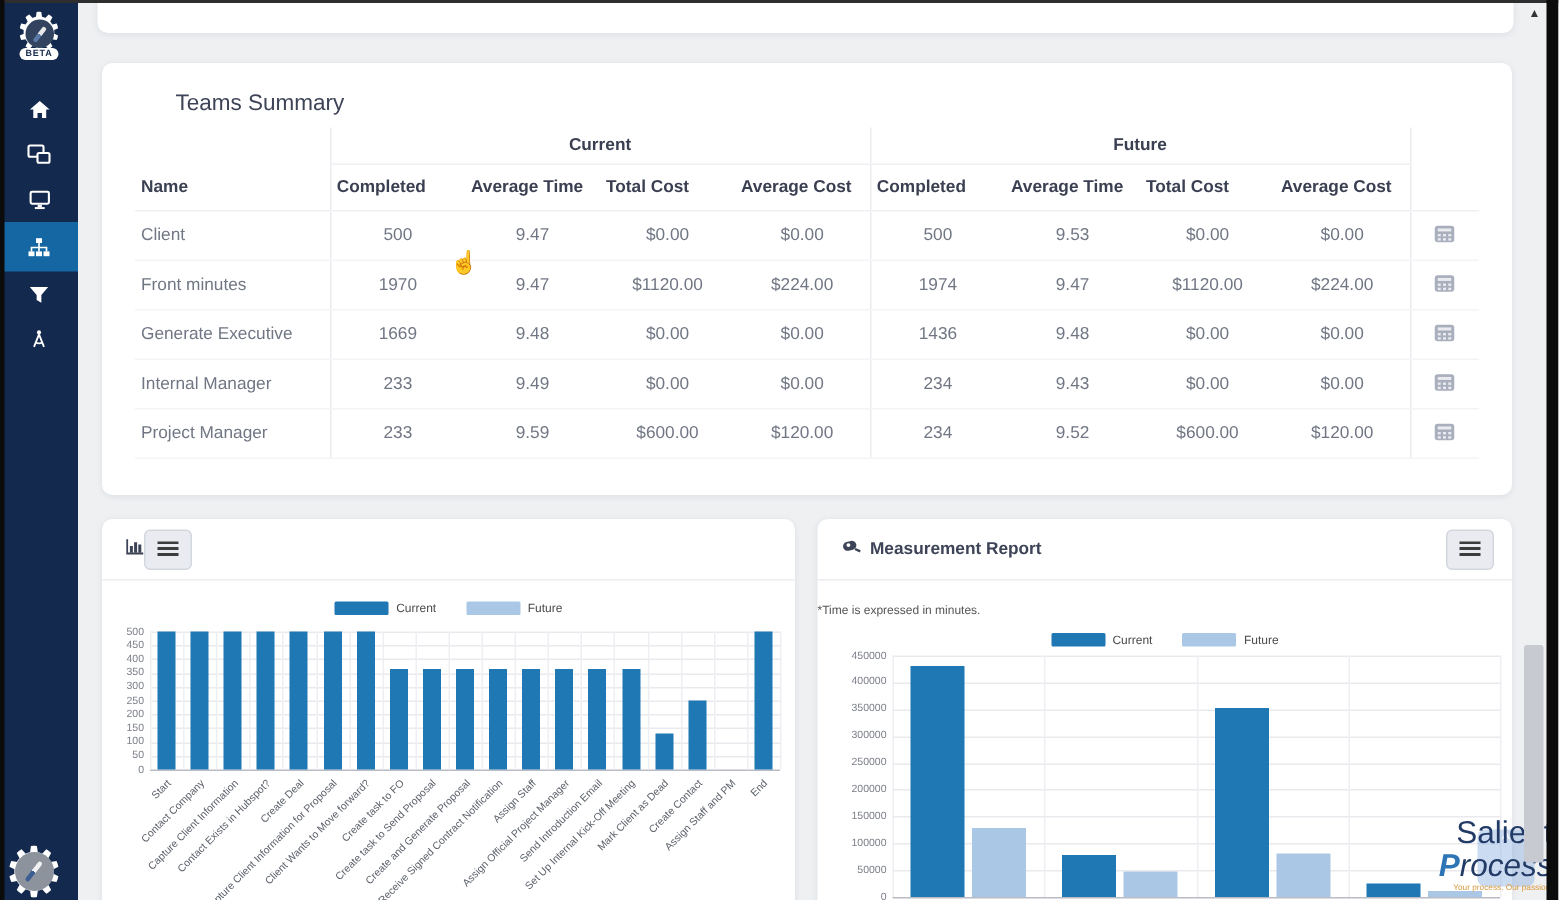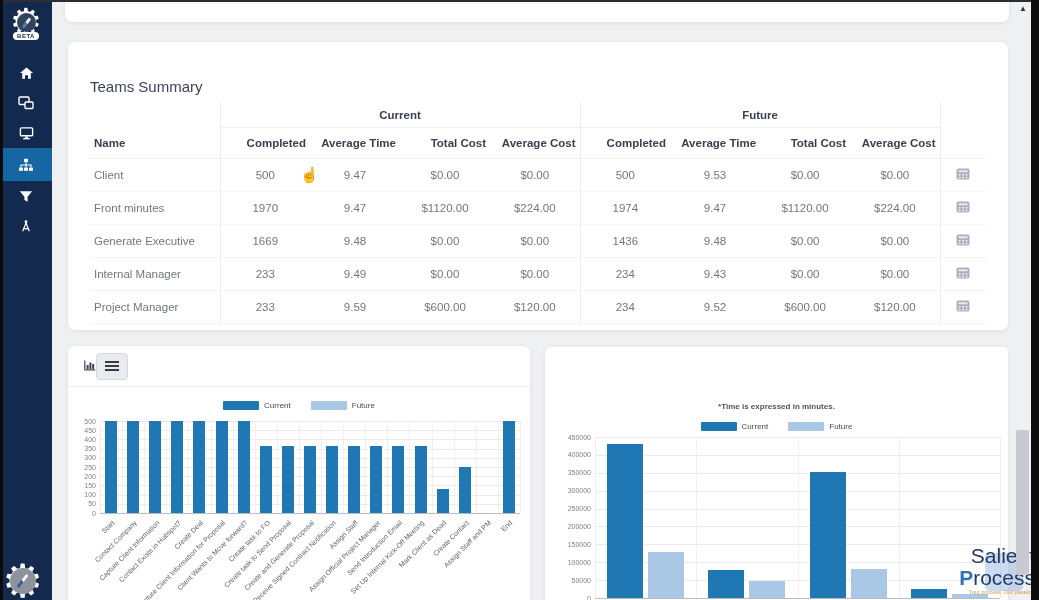--- a/index.html
+++ b/index.html
@@ -26,60 +26,60 @@
   .side-spacer{flex:1;}
   .help-circle{width:14px;height:14px;border-radius:50%;background:#e9e9ec;color:#1c2c55;font-size:9px;font-weight:bold;display:flex;align-items:center;justify-content:center;margin-bottom:10px;}
   .logo-bottom{position:absolute;left:2px;bottom:-4px;}
   .logo-bottom .gear{font-size:46px;line-height:46px;}
   .logo-bottom .gear-inner{width:26px;height:26px;margin:-13px 0 0 -13px;background:#8d939d;}
   .logo-bottom .needle{height:16px;background:linear-gradient(#f2f2f2 50%,#3c5e92 50%);}
   
   .card{background:#ffffff;border-radius:7px;box-shadow:0 1px 5px rgba(30,40,70,.07);}
   .top-sliver{left:65px;top:-12px;width:944px;height:34px;z-index:5;}
   .teams-card{left:68px;top:42px;width:940px;height:288px;z-index:6;padding:0;box-sizing:border-box;}
-  .teams-title{font-size:15px;color:#3e4457;padding:36px 22px 8px 22px;}
+  .teams-title{font-size:15px;color:#3e4457;padding:18px 22px 8px 22px;margin-left:27px;}
   .teams-table{width:896px;margin:0 22px;border-collapse:collapse;table-layout:fixed;}
   .teams-table th,.teams-table td{font-size:11.5px;padding:0 4px;overflow:hidden;white-space:nowrap;}
   .gh-cell{height:24px;text-align:center;font-weight:bold;color:#3a3f51;border-bottom:1px solid #f0f0f3;}
   .gh-spacer{height:24px;}
-  .col-head{height:30px;font-weight:bold;color:#3a3f51;text-align:right;border-bottom:1px solid #f0f0f3;}
+  .col-head{height:30px;font-weight:bold;color:#3a3f51;text-align:left;border-bottom:1px solid #f0f0f3;}
   .col-head.name-col{text-align:left;}
   .teams-table tbody td{height:32px;color:#707683;text-align:center;border-bottom:1px solid #f4f4f6;}
   .teams-table tbody td.name-cell{text-align:left;}
   .group-start{border-left:1px solid #ececf0;}
   .icon-cell{text-align:center;cursor:pointer;}
   
   .step-card{left:68px;top:346px;width:462px;height:300px;z-index:6;}
   .meas-card{left:545px;top:346px;width:463px;height:300px;z-index:6;}
   .card-header{height:40px;display:flex;align-items:center;padding:0 12px 0 16px;}
   .card-title{font-size:11.5px;font-weight:bold;color:#3e4457;margin-left:6px;flex:1;}
   .menu-btn{width:30px;height:25px;background:#e9ebf0;border:1px solid #d3d7de;border-radius:4px;display:flex;align-items:center;justify-content:center;cursor:pointer;}
   .menu-glyph{width:14px;height:10px;background:repeating-linear-gradient(#3c3c3c 0 2px,transparent 2px 4px);}
   .card-divider{height:1px;background:#ededf0;}
-  .chart-note{position:absolute;left:0;right:0;top:56px;text-align:center;font-size:8px;font-weight:bold;color:#555;}
+  .chart-note{position:absolute;left:0;right:0;top:56px;font-size:8px;font-weight:normal;color:#555;}
   .legend{position:absolute;left:0;right:0;display:flex;justify-content:center;gap:20px;align-items:center;}
   .step-legend{top:55px;}
   .meas-legend{top:76px;}
   .legend-item{display:flex;align-items:center;gap:5px;cursor:pointer;}
   .swatch{width:36px;height:9px;border-radius:1px;}
   .legend-label{font-size:8px;color:#4a4a4a;}
   .plot{position:absolute;}
   .step-plot{left:32px;top:75px;width:420px;height:92px;}
   .meas-plot{left:50px;top:91px;width:405px;height:161px;}
   .gridline-h{position:absolute;left:0;width:100%;height:1px;background:#e9e9ee;}
   .gridline-h.axis{background:#b9bcc4;}
   .gridline-v{position:absolute;top:0;height:100%;width:1px;background:#efeff3;}
   .ytick{position:absolute;left:-42px;width:38px;text-align:right;font-size:7px;color:#7b7f88;}
   .bar{position:absolute;bottom:0;}
   .xlabel{position:absolute;white-space:nowrap;font-size:7px;color:#5d626b;transform:rotate(-45deg);transform-origin:100% 0;}
   
   .watermark{left:905px;top:545px;width:130px;z-index:20;text-align:right;pointer-events:none;line-height:1;}
   .wm-mark{position:absolute;right:12px;top:8px;width:38px;height:38px;border-radius:5px;background:rgba(140,175,225,.45);color:#fff;font-size:12px;text-align:center;}
   .wm-line1{font-size:21px;color:#223a66;position:relative;}
-  .wm-line2{font-size:21px;color:#223a66;position:relative;margin-top:1px;}
+  .wm-line2{font-size:21px;color:#223a66;position:relative;margin-top:1px;font-style:italic;}
   .wm-line2 .wm-p{color:#2e75b5;font-weight:bold;}
   .wm-tagline{font-size:5.5px;color:#d99a3d;position:relative;margin-top:2px;}
   
   .cursor{left:300px;top:166px;font-size:15px;color:#3c3c3c;z-index:60;text-shadow:0 0 2px #fff;}
 </style>
 </head>
 <body>
 
 <div class="abs edge-top"></div>
 <div class="abs edge-left"></div>
@@ -402,20 +402,31 @@
       <div class="xlabel" style="right: 121.579px; top: 98px;">Send Introduction Email</div>
       <div class="xlabel" style="right: 99.4737px; top: 98px;">Set Up Internal Kick-Off Meeting</div>
       <div class="xlabel" style="right: 77.3684px; top: 98px;">Mark Client as Dead</div>
       <div class="xlabel" style="right: 55.2632px; top: 98px;">Create Contact</div>
       <div class="xlabel" style="right: 33.1579px; top: 98px;">Assign Staff and PM</div>
       <div class="xlabel" style="right: 11.0526px; top: 98px;">End</div>
     </div>
 </div>
 
 <div class="abs card meas-card">
+  <div class="card-header">
+    <span><svg width="13" height="11" viewBox="0 0 13 11">
+          <rect x="1" y="2" width="9" height="6" rx="3" transform="rotate(-14 5 5)" fill="#3e4457"></rect>
+          <circle cx="4.6" cy="4.4" r="1.3" fill="#fff"></circle>
+          <path d="M9 7 L12.5 8.6" stroke="#3e4457" stroke-width="1.6"></path>
+        </svg></span>
+    <span class="card-title">Measurement Report</span>
+    <div class="menu-btn">
+        <span class="menu-glyph"></span>
+      </div>
+  </div>
   <div class="card-divider"></div>
   <div class="chart-note">*Time is expressed in minutes.</div>
   <div class="legend meas-legend">
       <div class="legend-item">
         <div class="swatch" style="background: rgb(31, 119, 180);"></div>
         <div class="legend-label">Current</div>
       </div>
       <div class="legend-item">
         <div class="swatch" style="background: rgb(171, 199, 230);"></div>
         <div class="legend-label">Future</div>

